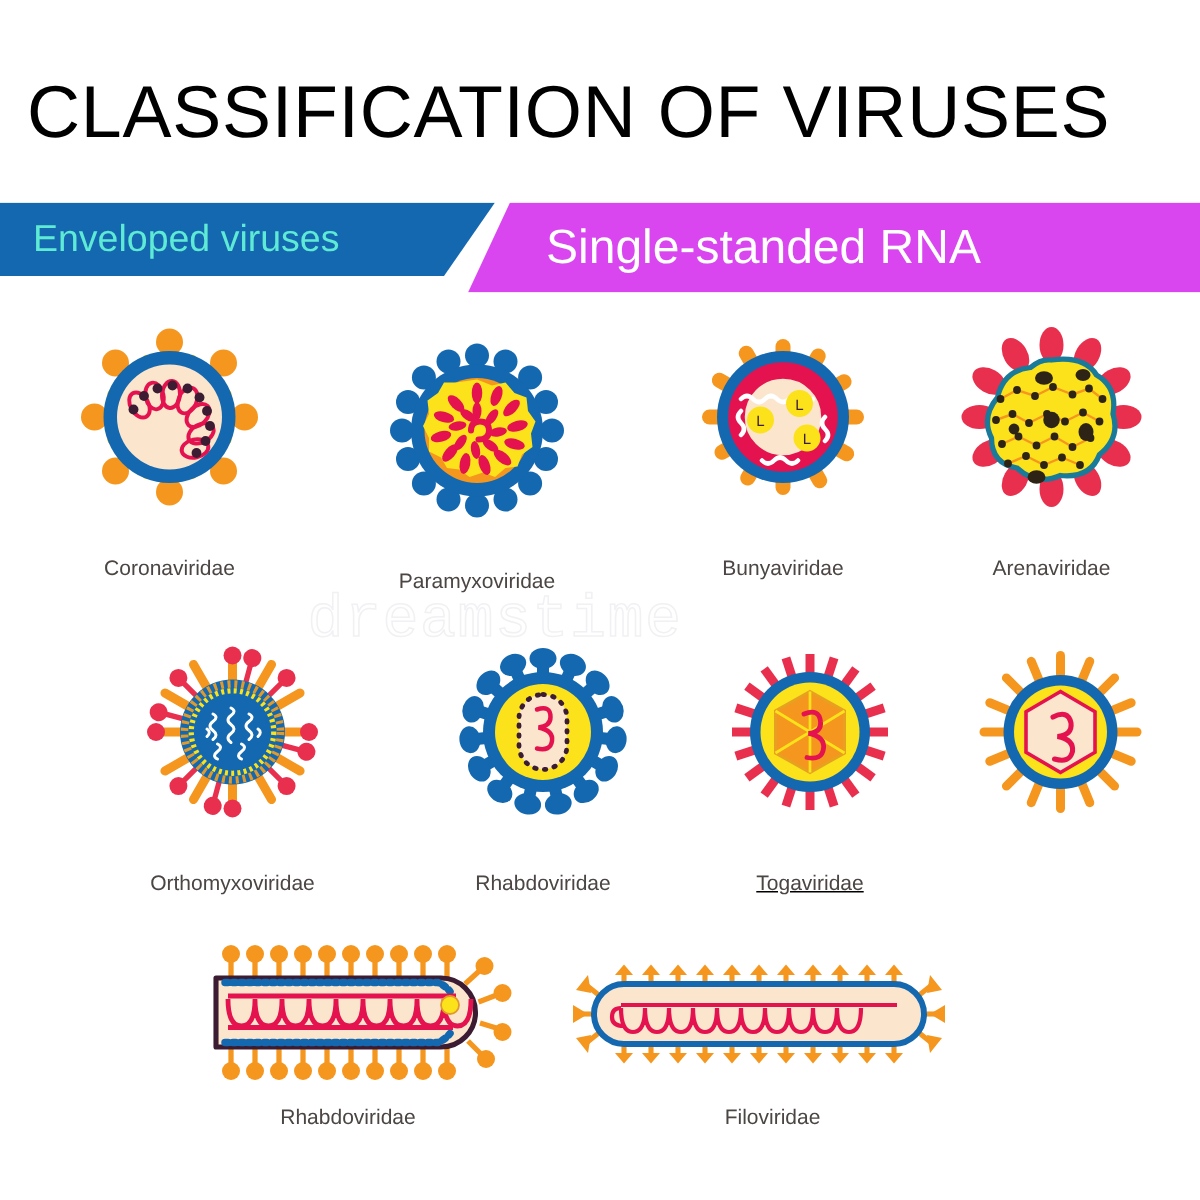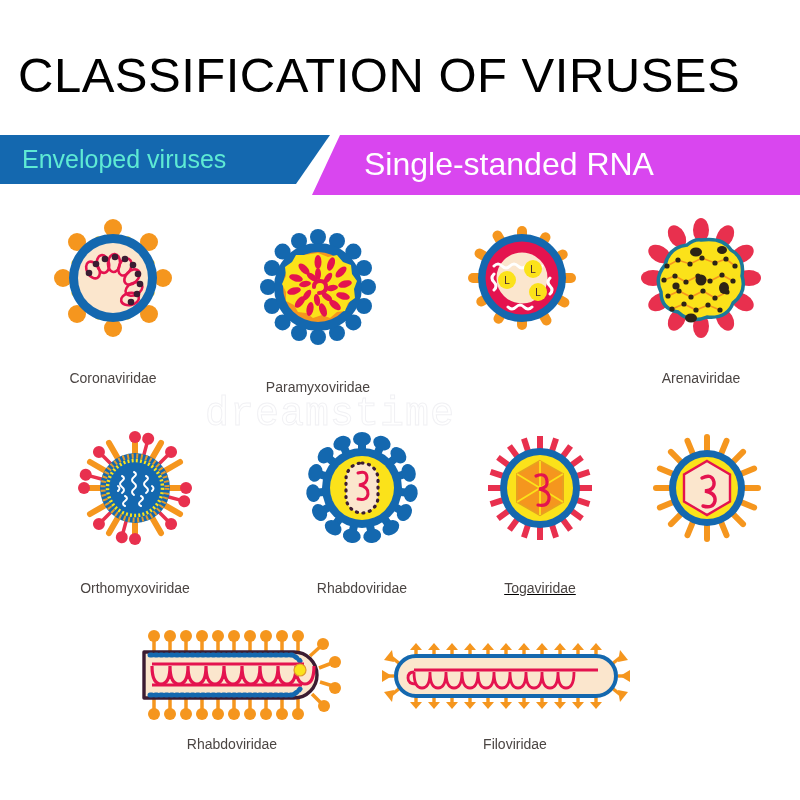--- a/index.html
+++ b/index.html
@@ -227,20 +227,21 @@
                M62 72 q4 -4 0 -8 q-4 -4 0 -8" fill="none" stroke="#ffffff" stroke-width="3" stroke-linecap="round"></path>
       <g>
         <circle cx="75" cy="62" r="9" fill="#fbe21a"></circle>
         <circle cx="101" cy="51" r="9" fill="#fbe21a"></circle>
         <circle cx="106" cy="74" r="9" fill="#fbe21a"></circle>
         <text x="75" y="66" font-size="10" text-anchor="middle" fill="#3b1c32" font-family="Liberation Sans, sans-serif">L</text>
         <text x="101" y="55" font-size="10" text-anchor="middle" fill="#3b1c32" font-family="Liberation Sans, sans-serif">L</text>
         <text x="106" y="78" font-size="10" text-anchor="middle" fill="#3b1c32" font-family="Liberation Sans, sans-serif">L</text>
       </g>
     </svg>
+    <div class="lbl">Bunyaviridae</div>
   </div>
 
   <div class="cell" style="left:612px;top:218px;width:178px;">
     <svg width="178" height="140" viewBox="0 0 178 140">
       <g fill="#e8304e">
         <g>
             <ellipse cx="89" cy="12" rx="8" ry="12"></ellipse>
             <rect x="86" y="20" width="6" height="14"></rect>
           </g>
         <g transform="rotate(30 89 60)">
@@ -325,21 +326,21 @@
         <ellipse cx="110" cy="32" rx="5" ry="4"></ellipse>
         <circle cx="89" cy="62" r="5.5"></circle>
         <ellipse cx="112" cy="70" rx="5" ry="6"></ellipse>
         <ellipse cx="79" cy="100" rx="6" ry="4.5"></ellipse>
         <circle cx="64" cy="68" r="3.6"></circle>
       </g>
     </svg>
     <div class="lbl">Arenaviridae</div>
   </div>
 
-  <div class="cell" style="left:10px;top:428px;width:250px;">
+  <div class="cell" style="left:30px;top:428px;width:250px;">
     <svg width="250" height="140" viewBox="0 0 250 140">
       <g stroke="#f5961e" stroke-width="6" stroke-linecap="round">
         <line x1="125" y1="30" x2="125" y2="8"></line>
         <line x1="125" y1="90" x2="125" y2="112"></line>
         <line x1="95" y1="60" x2="73" y2="60"></line>
         <line x1="155" y1="60" x2="177" y2="60"></line>
         <g transform="rotate(30 125 60)">
             <line x1="125" y1="30" x2="125" y2="8"></line>
             <line x1="125" y1="90" x2="125" y2="112"></line>
             <line x1="95" y1="60" x2="73" y2="60"></line>

